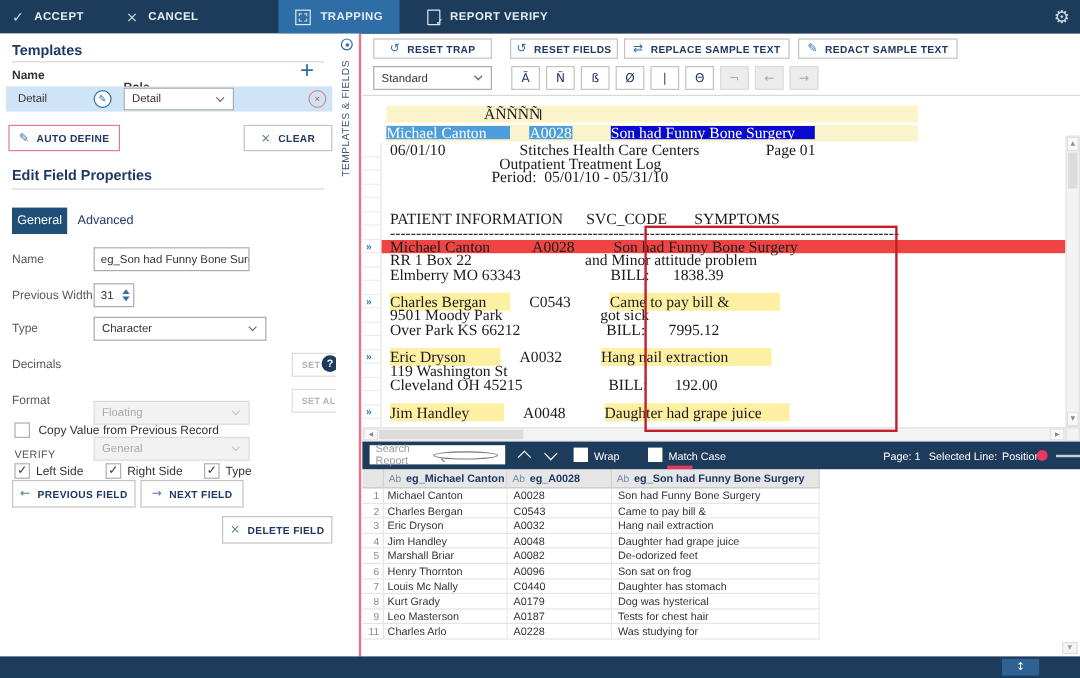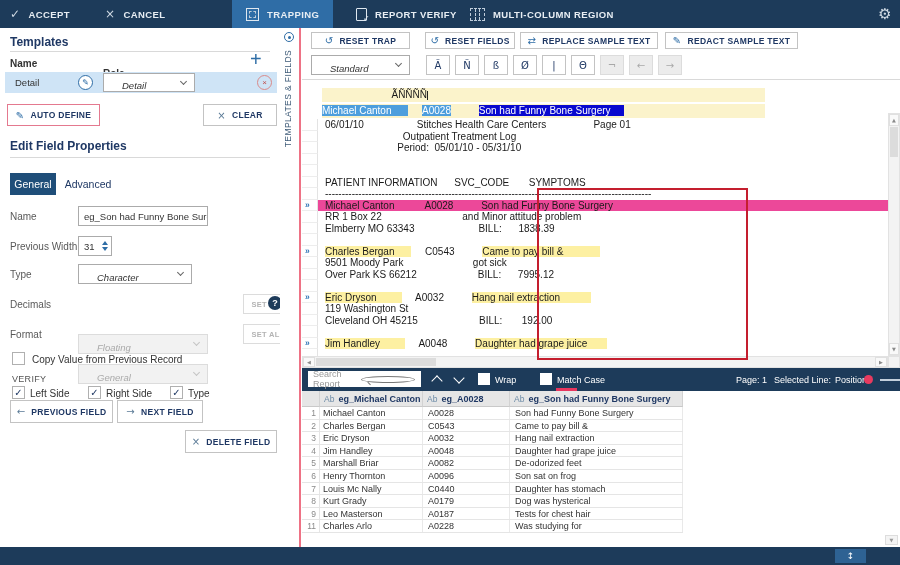--- a/index.html
+++ b/index.html
@@ -31,21 +31,21 @@
   .hdiv { position:absolute; height:1px; background:#d9d9d9; }
   .lbl { color:#595959; font-size:10px; }
   .colhead { color:#333; font-size:10px; font-weight:700; }
   .tmpl-row { position:absolute; background:#cfe4f6; }
   .pill-ic { width:15px; height:15px; border:1px solid #2e6da6; border-radius:50%; color:#2e6da6;
              display:inline-flex; align-items:center; justify-content:center; font-size:8px;
              font-family:"DejaVu Sans",sans-serif; background:#fff;}
   .redx-ic { width:15px; height:15px; border:1px solid #d98a8a; border-radius:50%; color:#c0504d;
              display:inline-flex; align-items:center; justify-content:center; font-size:8px; background:transparent;}
   .select { position:absolute; background:#fff; border:1px solid #ababab; font-size:9.5px; color:#333;
-            display:flex; align-items:flex-end; padding-left:18px;font-style:italic; }
+            display:flex; align-items:center; padding-left:6px; }
   .select.disabled { background:#f2f2f2; color:#aaa; border-color:#dcdcdc;margin-top:40px; }
   .chev { width:5px; height:5px; border-right:1.2px solid #666; border-bottom:1.2px solid #666;
           transform:rotate(45deg); position:absolute; right:8px; top:50%; margin-top:-4px;}
   .select.disabled .chev { border-color:#c4c4c4; }
   .btn { position:absolute; background:#fff; border:1px solid #c3c3c3; color:#1f3864;
          font-size:8.5px; font-weight:700; letter-spacing:.3px; display:flex; align-items:center;
          justify-content:center; gap:6px; cursor:default; }
   .btn .bic { color:#2e6da6; font-family:"DejaVu Sans",sans-serif; font-weight:400; font-size:10px; }
   .btn.pink { border:1px solid #e4798f; }
   .btn.dis { border-color:#dcdcdc; color:#b3b3b3;margin-left:30px; }
@@ -67,28 +67,28 @@
   .pin-ic i { position:absolute; left:3px; top:3px; width:3px; height:3px; background:#2e6da6; border-radius:50%; display:block;}
   #pink-line { position:absolute; left:299px; top:28px; width:2px; height:519px; background:#ee7285; z-index:6;}
 
   
   .trapchar { position:absolute; top:55px; width:24px; height:20px; background:#fff; border:1px solid #c3c3c3;
               color:#1f3864; font-size:10px; display:flex; align-items:center; justify-content:center;
               font-family:"DejaVu Sans",sans-serif;}
   .trapchar.dis { background:#ececec; border-color:#dcdcdc; color:#a8a8a8; }
 
   
-  .mono { font-family:Liberation Sans, sans-serif; font-size:10px; line-height:11.5px; white-space:pre; color:#1a1a1a;}
+  .mono { font-family:Liberation Serif, serif; font-size:13px; line-height:11.5px; white-space:pre; color:#1a1a1a;}
   .band { position:absolute; left:322px; width:443px; height:14px; background:#fbf3cb; display:flex; align-items:center;}
   .seg-field { background:#4d9edd; color:#fff; }
   .seg-selected { background:#0909cf; color:#fff; }
   .seg-hl { background:#fdf0a2; }
   #report-lines { position:absolute; left:318px; top:119px; width:570px; }
   .rline { height:11.5px; padding-left:7px; }
-  .rline.sel { background:#ec4899; }
+  .rline.sel { background:#ef4444; }
   #report-gutter { position:absolute; left:302px; top:119px; width:16px; }
   .grow { height:11.5px; border-bottom:1px solid #ededed; border-right:1px solid #e3e3e3; position:relative;}
   .grow span { position:absolute; left:3px; top:0px; color:#2e75b6; font-size:8.5px; line-height:11px; font-weight:700;}
   #redrect { position:absolute; left:537px; top:188px; width:211px; height:172px; border:2px solid #c41e2e; z-index:5;}
   .cursorbar { display:inline-block; width:1px; height:9px; background:#222; vertical-align:-1px; }
 
   
   .sb { background:#f3f3f3; border:1px solid #e2e2e2; position:absolute; }
   .sb-btn { position:absolute; background:#f9f9f9; border:1px solid #e0e0e0; color:#8a8a8a;
             display:flex; align-items:center; justify-content:center; font-size:5px; font-family:"DejaVu Sans",sans-serif;}
@@ -148,27 +148,20 @@
           <i></i>
         </span>
       <span>TRAPPING</span>
     </div>
     <div class="tb-item" style="left:356px">
       <span class="doc-ic">
           <b>✓</b>
         </span>
       <span>REPORT VERIFY</span>
     </div>
-    <div class="tb-item" style="left:470px">
-      <span class="mc-ic">
-          <i></i>
-          <i></i>
-        </span>
-      <span>MULTI-COLUMN REGION</span>
-    </div>
     <div class="tb-item" id="tb-gear">
       <span class="g" style="font-size:15px">⚙</span>
     </div>
   </div>
 
   <div id="left-panel">
     <div class="abs sect-title" style="left:10px;top:7px">Templates</div>
     <div class="hdiv" style="left:10px;top:23px;width:260px"></div>
     <div class="abs colhead" style="left:10px;top:30px">Name</div>
     <div class="abs colhead" style="left:103px;top:40px">Role</div>
@@ -205,21 +198,21 @@
     </div>
 
     <div class="abs lbl" style="left:10px;top:213px">Previous Width</div>
     <div class="input" style="left:78px;top:208px;width:34px;height:20px">
       <span>31</span>
       <i class="spin-ar" style="top:4px;border-bottom:4px solid #2e6da6"></i>
       <i class="spin-ar" style="bottom:4px;border-top:4px solid #2e6da6"></i>
     </div>
 
     <div class="abs lbl" style="left:10px;top:241px">Type</div>
-    <div class="select" style="left:78px;top:236px;width:114px;height:20px">
+    <div class="select" style="left:78px;top:236px;width:144px;height:20px">
       <span>Character</span>
       <i class="chev"></i>
     </div>
 
     <div class="abs lbl" style="left:10px;top:271px">Decimals</div>
     <div class="select disabled" style="left:78px;top:266px;width:130px;height:20px">
       <span>Floating</span>
       <i class="chev"></i>
     </div>
     <div class="btn dis" style="left:213px;top:266px;width:50px;height:20px;font-size:7.5px">SET ALL</div>

